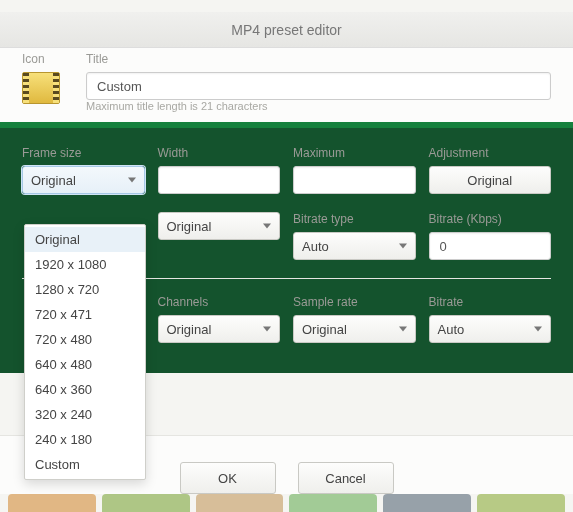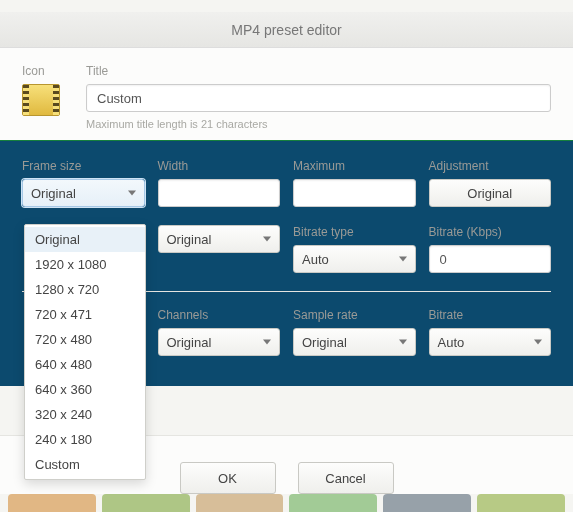--- a/index.html
+++ b/index.html
@@ -5,24 +5,24 @@
   * { box-sizing: border-box; margin: 0; padding: 0; font-family: "Segoe UI", Arial, sans-serif; }
   body { width: 573px; height: 512px; background: #f5f5f2; overflow: hidden; position: relative; }
   
   .titlebar {
     height: 36px; background: linear-gradient(#f0f0ee,#e6e6e3);
     display:flex; align-items:center; justify-content:center;
     color:#777; font-size:14px; border-bottom:1px solid #ddd;margin-top:12px;
   }
   
   .section-top {
-    background:#fcfcfb; padding:16px 22px 10px 22px; border-bottom:1px solid #15803d;
+    background:#fcfcfb; padding:4px 22px 10px 22px; border-bottom:6px solid #15803d;
   }
   .label { color:#9a9a96; font-size:12px; margin-bottom:6px; display:block; }
-  .hint { color:#a8a8a3; font-size:11px; margin-top:6px; }
+  .hint { color:#a8a8a3; font-size:11px; }
   
   .row-icon-title { display:flex; gap:18px; }
   .icon-col { width:46px; }
   .title-col { flex:1; }
   
   .film-icon {
     width:38px; height:32px; margin-top:2px;
     background: linear-gradient(#f7e07a,#e0b93f);
     border:1px solid #b8962f; border-radius:2px; position:relative;
   }
@@ -33,21 +33,21 @@
   .film-icon::before { left:0; }
   .film-icon::after { right:0; }
   
   input.text-input {
     width:100%; height:28px; padding:4px 10px; font-size:13px; color:#555;
     background:#fff; border:1px solid #ccc; border-radius:3px;
     box-shadow: inset 0 1px 2px rgba(0,0,0,0.06);
   }
   
   .section-grid {
-    padding:18px 22px 10px 22px; background:#0c4a6e;
+    padding:18px 22px 10px 22px; background:#14532d;
   }
   .grid-row { display:flex; gap:13px; margin-bottom:18px; }
   .cell { flex:1; min-width:0; }
   
   .select-box {
     width:100%; height:28px; background:linear-gradient(#fdfdfc,#efefec);
     border:1px solid #c9c9c4; border-radius:3px; display:flex; align-items:center;
     padding:0 8px; font-size:13px; color:#444; position:relative; cursor:pointer;
   }
   .select-box.active {

